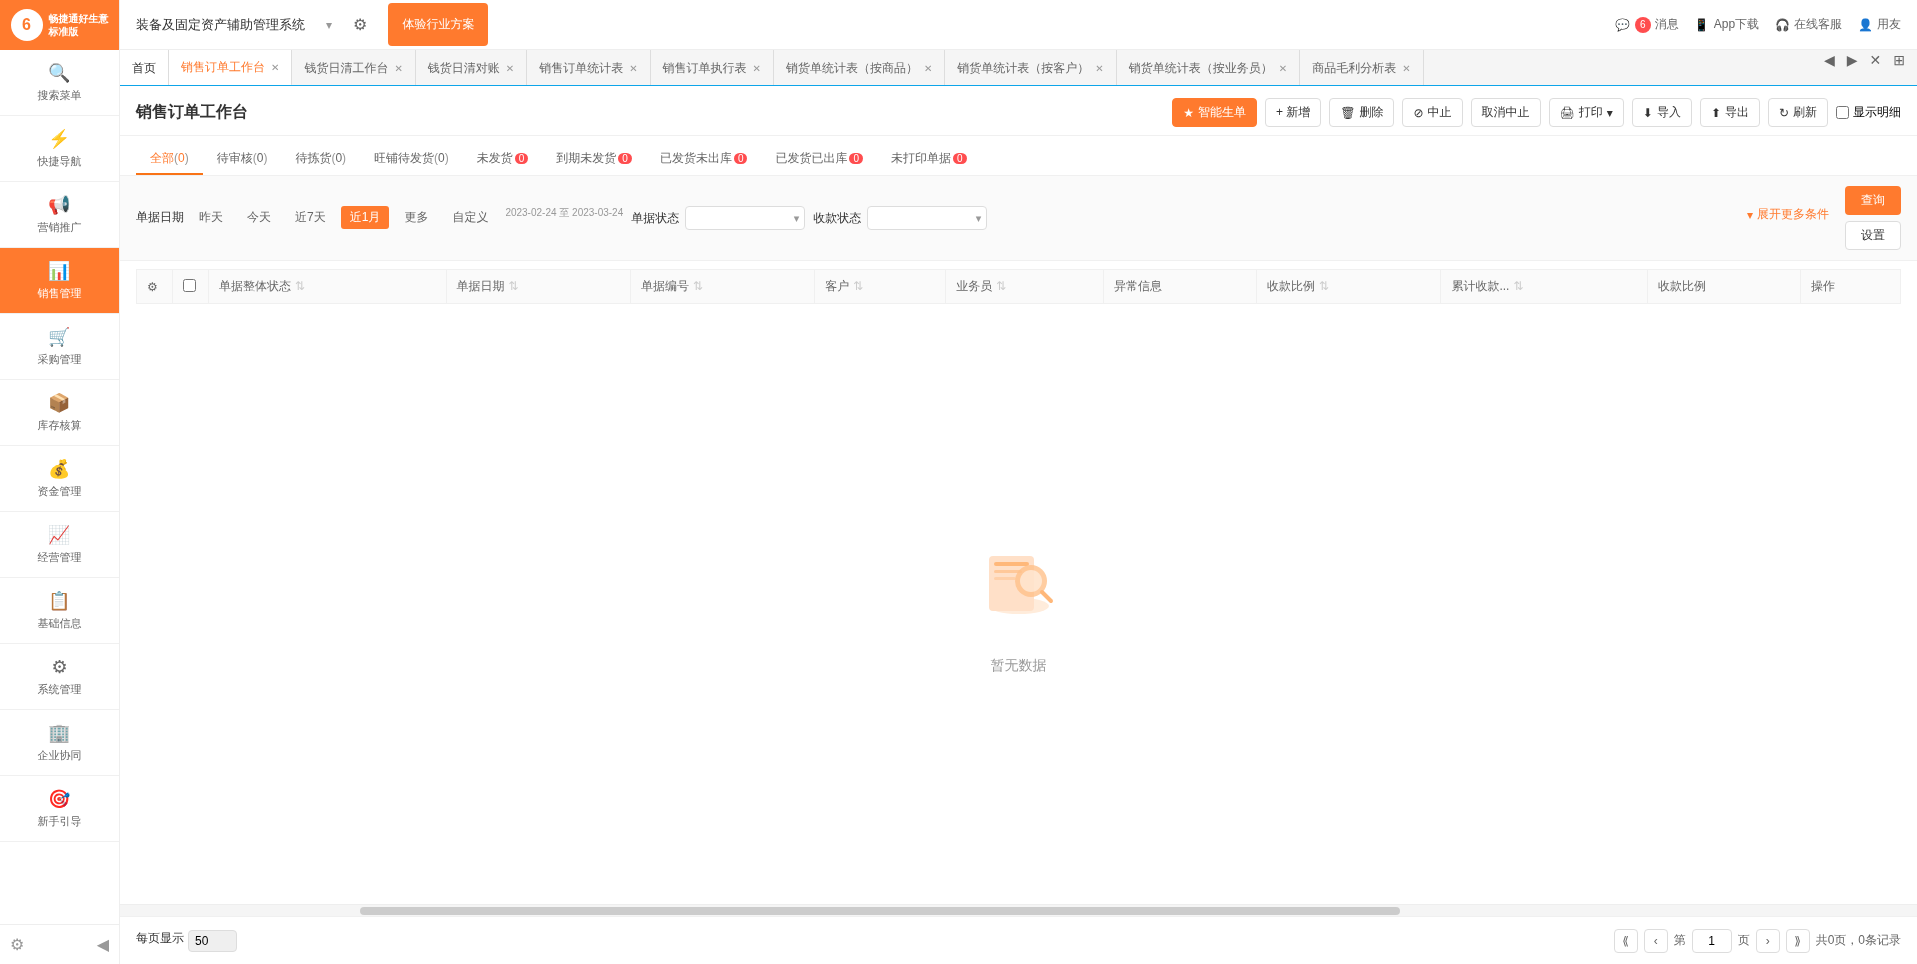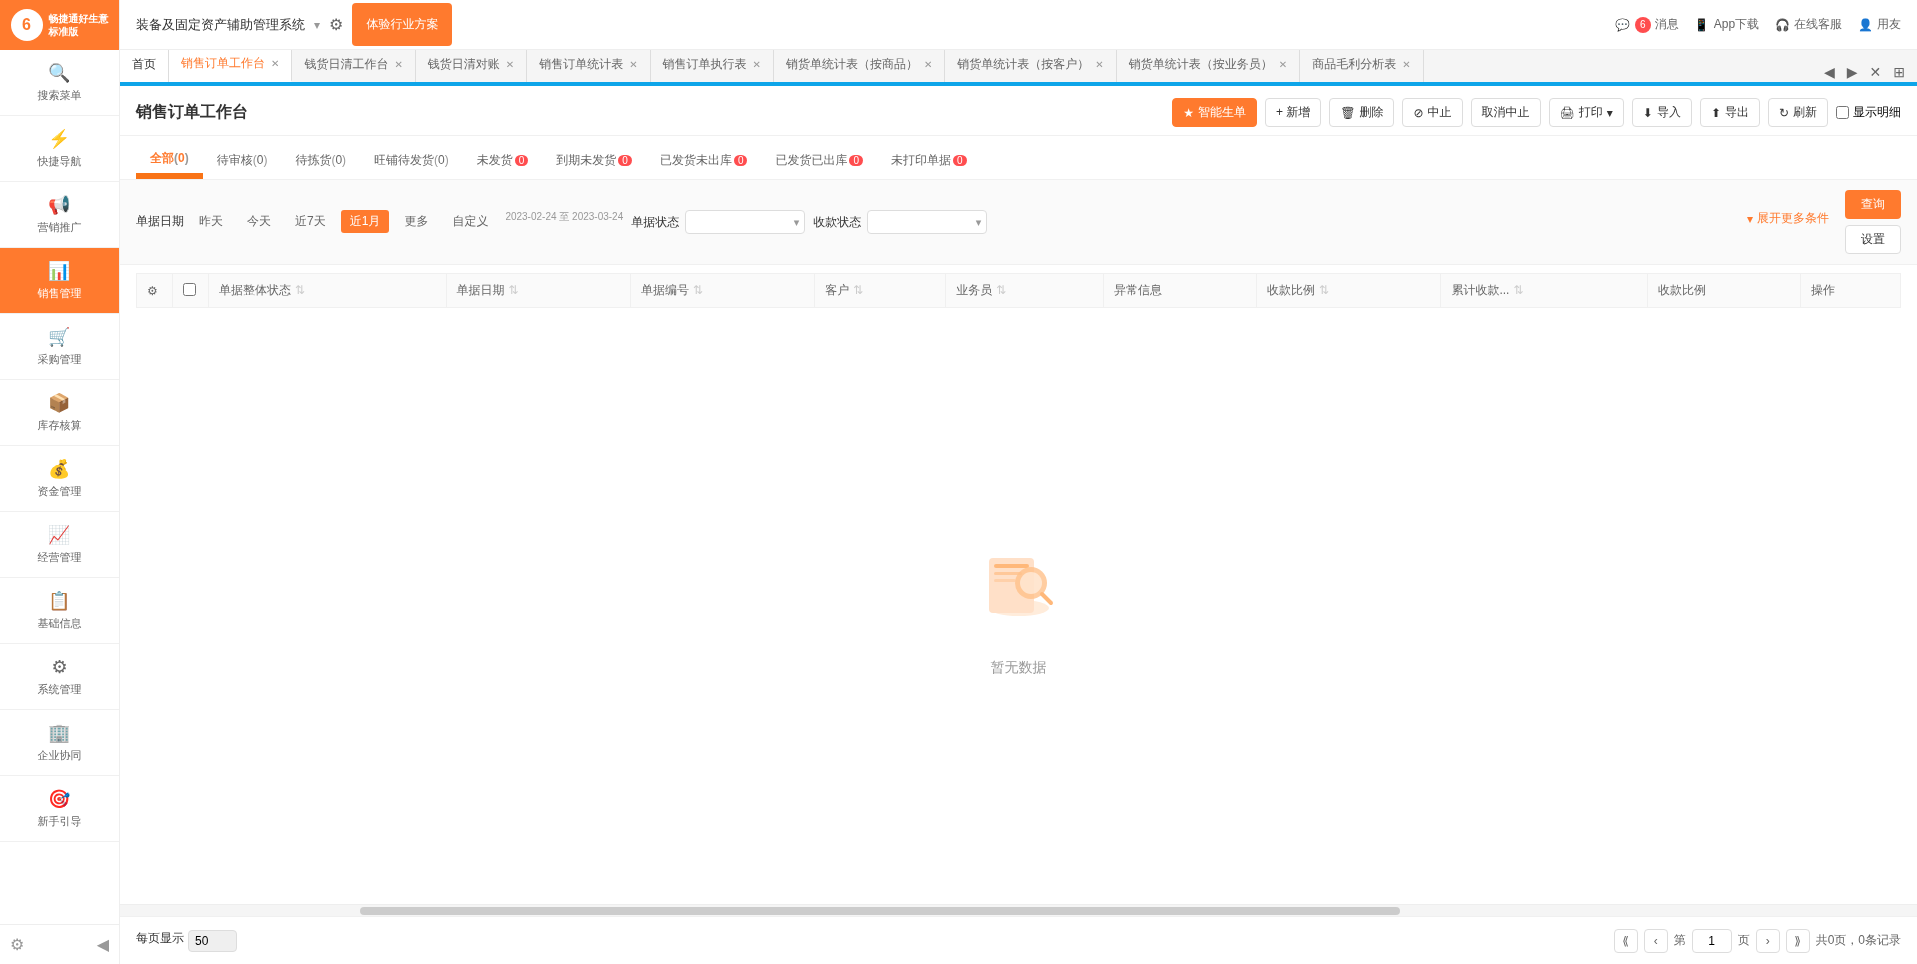--- a/index.html
+++ b/index.html
@@ -15,52 +15,52 @@
     .sidebar-item.active { background: #ff7a2e; color: white; }
     .sidebar-item .menu-icon { font-size: 18px; margin-bottom: 4px; }
     .sidebar-bottom { padding: 10px; display: flex; justify-content: space-between; border-top: 1px solid #eee; }
     .sidebar-bottom-btn { color: #999; cursor: pointer; font-size: 16px; }
 
     
     .main { flex: 1; display: flex; flex-direction: column; overflow: hidden; }
 
     
     .topbar { height: 50px; background: white; display: flex; align-items: center; padding: 0 16px; border-bottom: 1px solid #eee; justify-content: space-between; }
-    .topbar-left { display: flex; align-items: center; gap: 9px; }
+    .topbar-left { display: flex; align-items: center; gap: 21px; }
     .topbar-title { font-size: 13px; color: #333; }
     .topbar-arrow { color: #999; }
     .topbar-settings { color: #666; cursor: pointer; font-size: 16px; }
     .btn-orange { background: #ff7a2e; color: white; border: none; padding: 13px 14px; border-radius: 4px; cursor: pointer; font-size: 12px; }
     .topbar-right { display: flex; align-items: center; gap: 16px; color: #666; font-size: 12px; }
     .topbar-right-item { display: flex; align-items: center; gap: 4px; cursor: pointer; }
     .badge { background: #ff4d4f; color: white; border-radius: 50%; width: 16px; height: 16px; display: flex; align-items: center; justify-content: center; font-size: 10px; }
 
     
-    .tabbar { height: 36px; background: #f5f5f5; display: flex; align-items: flex-end; border-bottom: 4px solid #0ea5e9; overflow: hidden; }
+    .tabbar { height: 36px; background: #f5f5f5; display: flex; align-items: flex-start; border-bottom: 1px solid #0ea5e9; overflow: hidden; }
     .tab { height: 36px; padding: 0 12px; display: flex; align-items: center; gap: 6px; cursor: pointer; font-size: 12px; color: #666; border-right: 1px solid #ddd; white-space: nowrap; background: #f5f5f5; flex-shrink: 0; }
     .tab.active { background: white; color: #ff7a2e; border-bottom: 2px solid white; }
     .tab.home { background: white; color: #333; }
     .tab-close { color: #999; font-size: 10px; cursor: pointer; }
     .tabbar-controls { display: flex; align-items: center; margin-left: auto; padding: 0 8px; gap: 4px; }
     .tabbar-ctrl-btn { color: #666; cursor: pointer; font-size: 14px; padding: 2px 4px; }
 
     
     .page-content { flex: 1; overflow: hidden; display: flex; flex-direction: column; background: white; }
 
     
     .page-header { padding: 12px 16px 8px; display: flex; align-items: center; justify-content: space-between; border-bottom: 1px solid #f0f0f0; }
     .page-title { font-size: 16px; font-weight: bold; color: #333; }
     .page-actions { display: flex; align-items: center; gap: 8px; }
     .action-btn { display: flex; align-items: center; gap: 4px; padding: 5px 10px; border: 1px solid #ddd; background: white; border-radius: 4px; cursor: pointer; font-size: 12px; color: #333; }
     .action-btn.primary { background: #ff7a2e; color: white; border-color: #ff7a2e; }
 
     
     .sub-tabs { display: flex; align-items: center; padding: 8px 16px 0; border-bottom: 1px solid #f0f0f0; gap: 0; }
     .sub-tab { padding: 6px 14px; cursor: pointer; font-size: 12px; color: #666; border-bottom: 2px solid transparent; }
-    .sub-tab.active { color: #ff7a2e; border-bottom: 6px solid #f97316; font-weight: bold; }
+    .sub-tab.active { color: #ff7a2e; border-bottom: 2px solid #f97316; font-weight: normal; }
     .sub-tab .count-badge { display: inline-block; background: #ff4d4f; color: white; border-radius: 8px; padding: 0 4px; font-size: 10px; margin-left: 2px; }
     .sub-tab .count-zero { color: #999; }
 
     
     .filter-bar { padding: 10px 16px; display: flex; align-items: center; gap: 16px; background: #fafafa; border-bottom: 1px solid #f0f0f0; }
     .filter-item { display: flex; align-items: center; gap: 6px; }
     .filter-label { color: #333; font-size: 12px; white-space: nowrap; }
     .filter-date-btn { padding: 2px 8px; border-radius: 3px; cursor: pointer; font-size: 12px; color: #666; border: 1px solid transparent; }
     .filter-date-btn.active { background: #ff7a2e; color: white; border-radius: 3px; }
     .filter-date-range { color: #999; font-size: 10px; }

